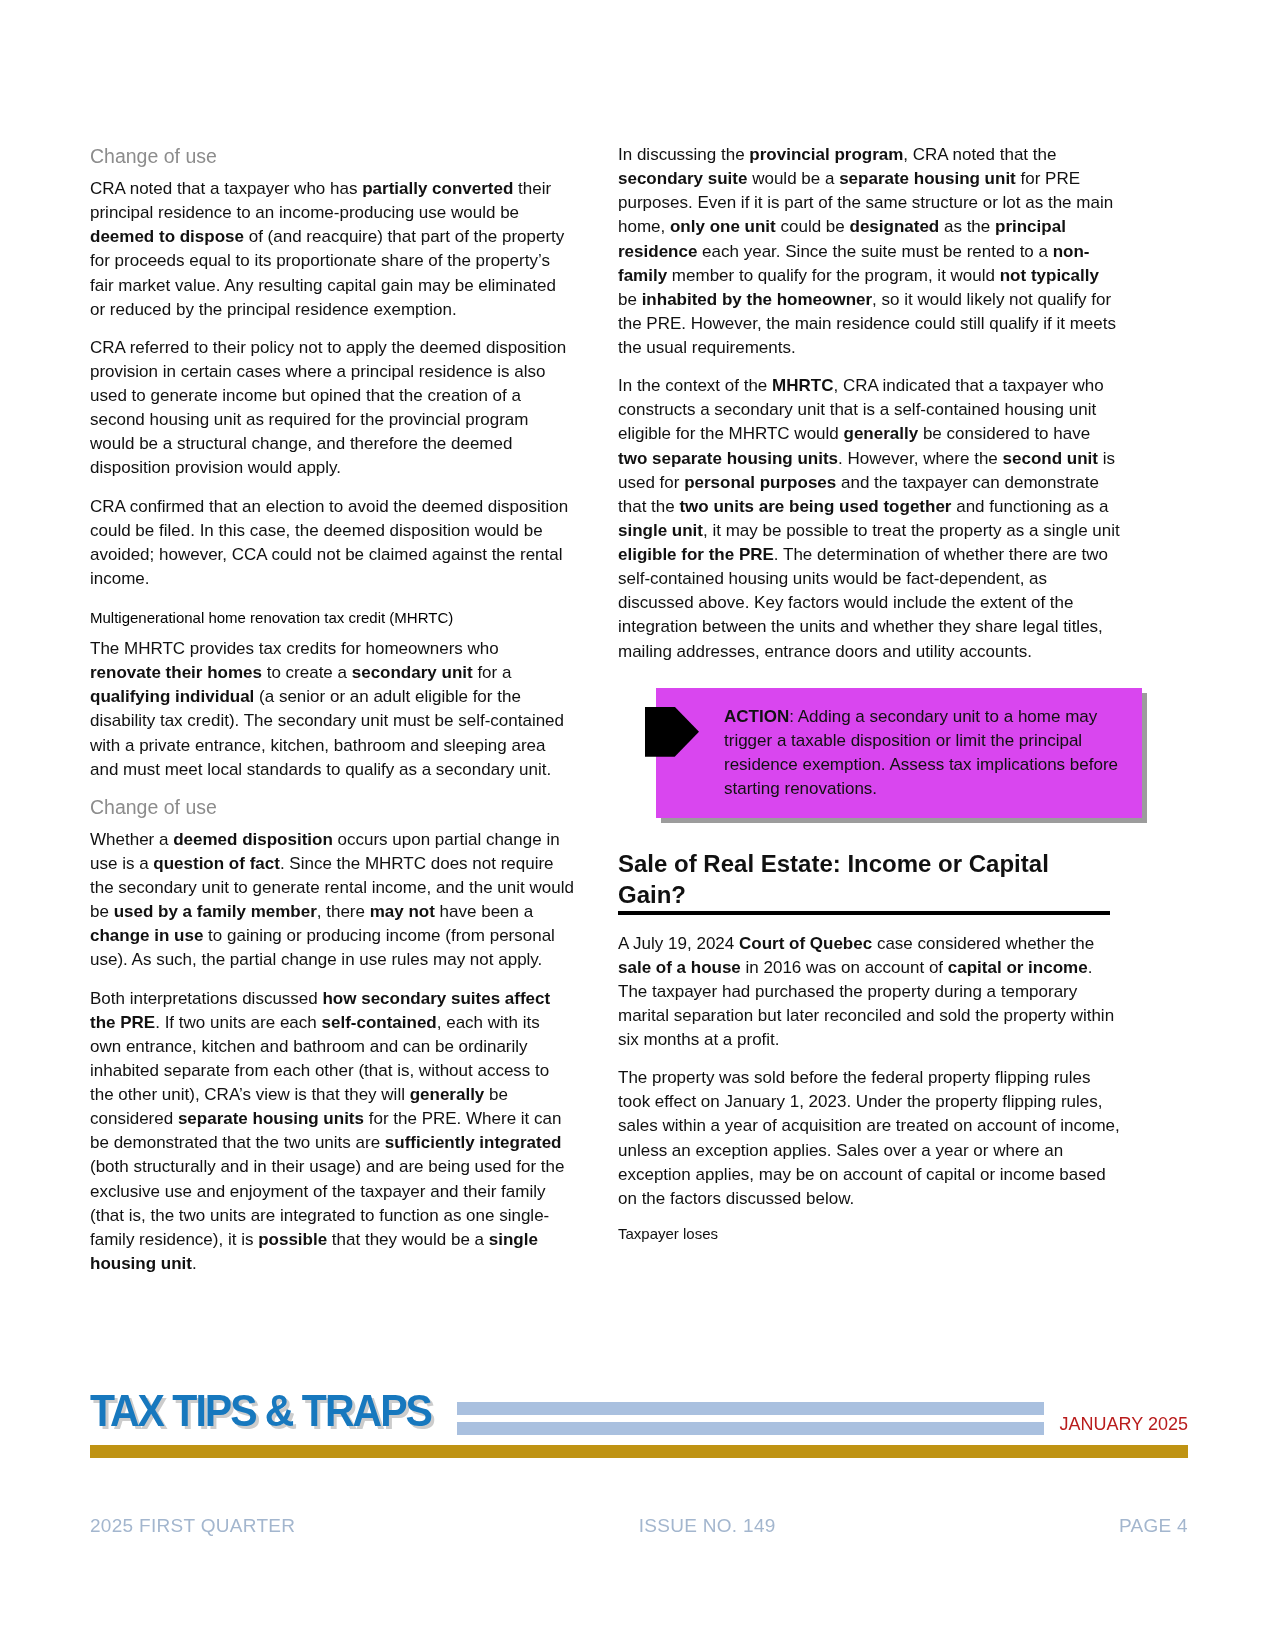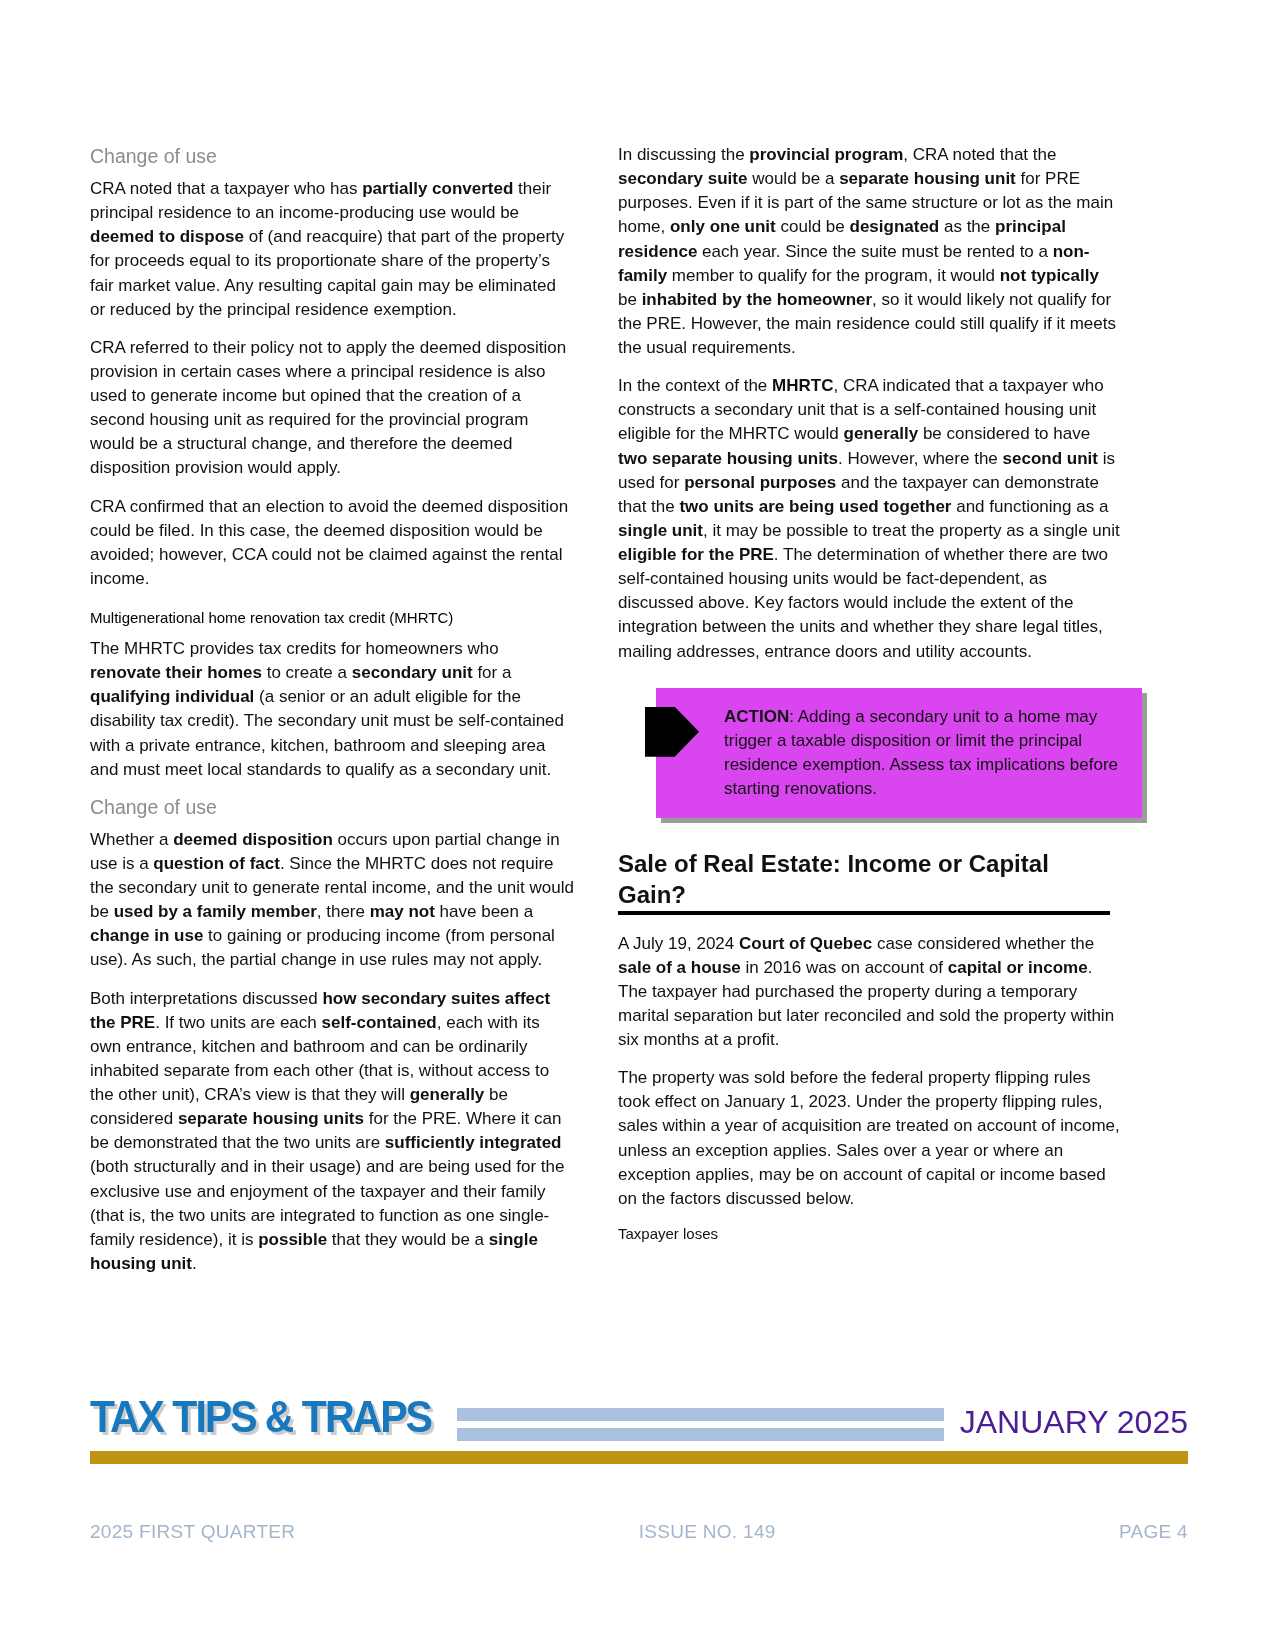--- a/index.html
+++ b/index.html
@@ -100,24 +100,24 @@
   }
   .bars {
     flex: 1;
     display: flex;
     flex-direction: column;
     gap: 7px;
     margin: 6px 16px 0 26px;
   }
   .bar { height: 13px; background: #a9c0df; }
   .issue-date {
-    font-size: 32px;
-    color: #4c1d95;
+    font-size: 18px;
+    color: #b91c1c;
     white-space: nowrap;
-    margin-top: 16px;
+    margin-top: 24px;
   }
   .gold-rule {
     height: 13px;
     background: #bf9313;
     margin-top: 10px;
   }
   .footer-bottom {
     display: flex;
     justify-content: space-between;
     margin-top: 57px;

